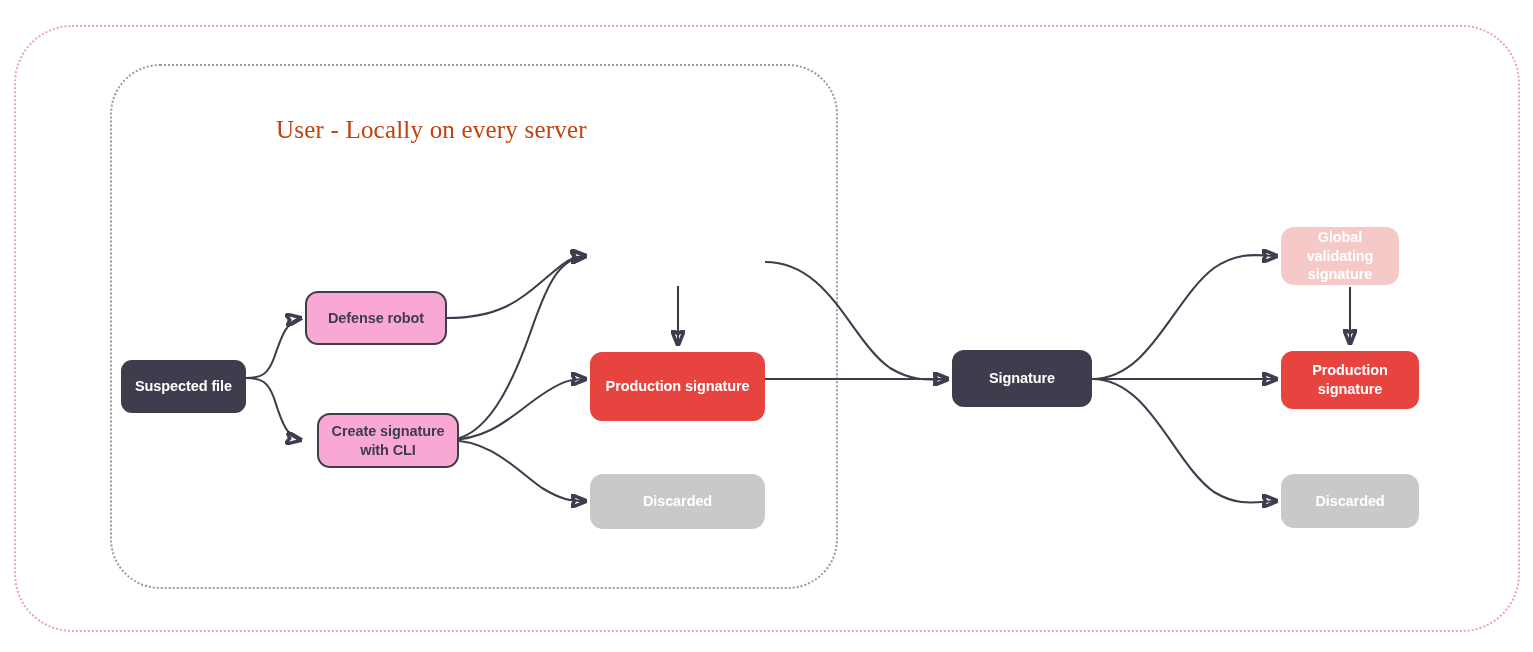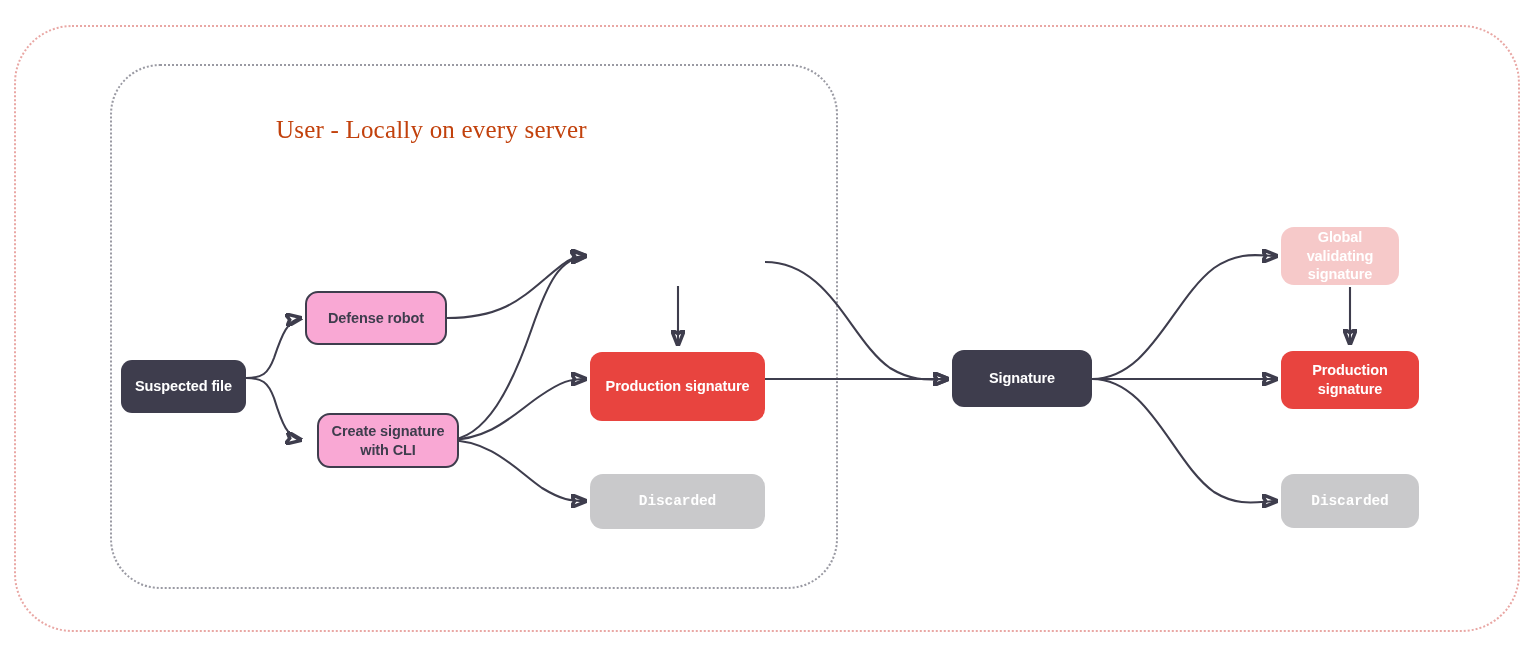--- a/index.html
+++ b/index.html
@@ -76,21 +76,21 @@
     font-size: 14.5px;
     font-weight: bold;
     line-height: 1.28;
     letter-spacing: -0.1px;
     padding: 4px 8px;
   }
   .node.dark    { background: #3e3d4d; color: #ffffff; }
   .node.outline { background: #f9a8d4; color: #3e3d4d; border: 2px solid #3e3d4d; }
   .node.pink    { background: #f6c9c9; color: #ffffff; }
   .node.red     { background: #e8443f; color: #ffffff; }
-  .node.grey    { background: #c9c9cb; color: #ffffff; font-family: Liberation Mono, monospace; }
+  .node.grey    { background: #c9c9cb; color: #ffffff; }
 
   
   .n-suspected      { left: 121px; top: 360px; width: 125px; height: 53px; }
   .n-defense        { left: 305px; top: 291px; width: 142px; height: 54px; border-radius: 13px; }
   .n-cli            { left: 305px; top: 413px; width: 142px; height: 55px; border-radius: 13px; margin-left: 12px; }
   .n-validating     { left: 590px; top: 227px; width: 175px; height: 57px; border-radius: 13px; }
   .n-production     { left: 590px; top: 352px; width: 175px; height: 69px; border-radius: 12px; }
   .n-discarded      { left: 590px; top: 474px; width: 175px; height: 55px; border-radius: 13px; }
   .n-signature      { left: 952px; top: 350px; width: 140px; height: 57px; border-radius: 12px; }
   .n-gvalidating    { left: 1281px; top: 227px; width: 118px; height: 58px; border-radius: 13px; }

